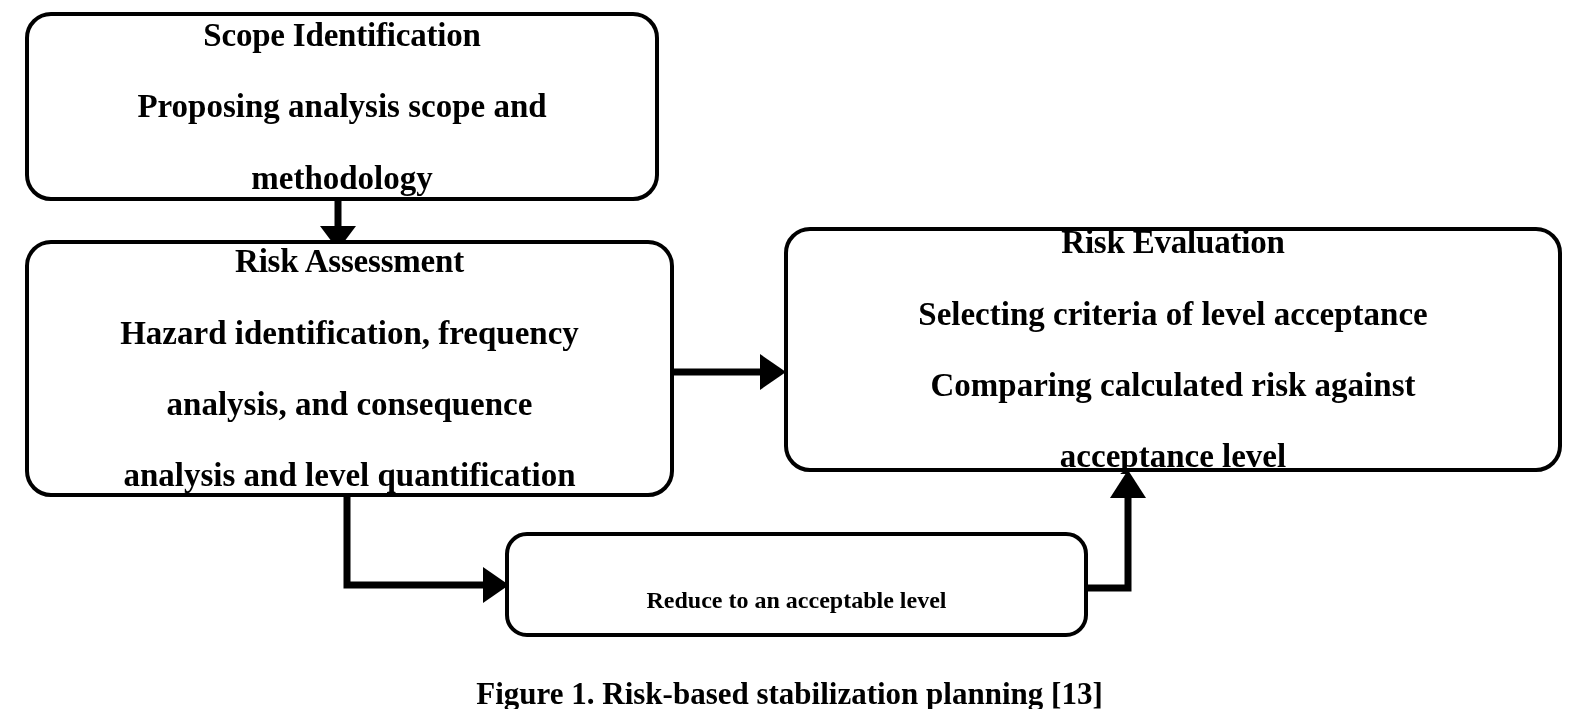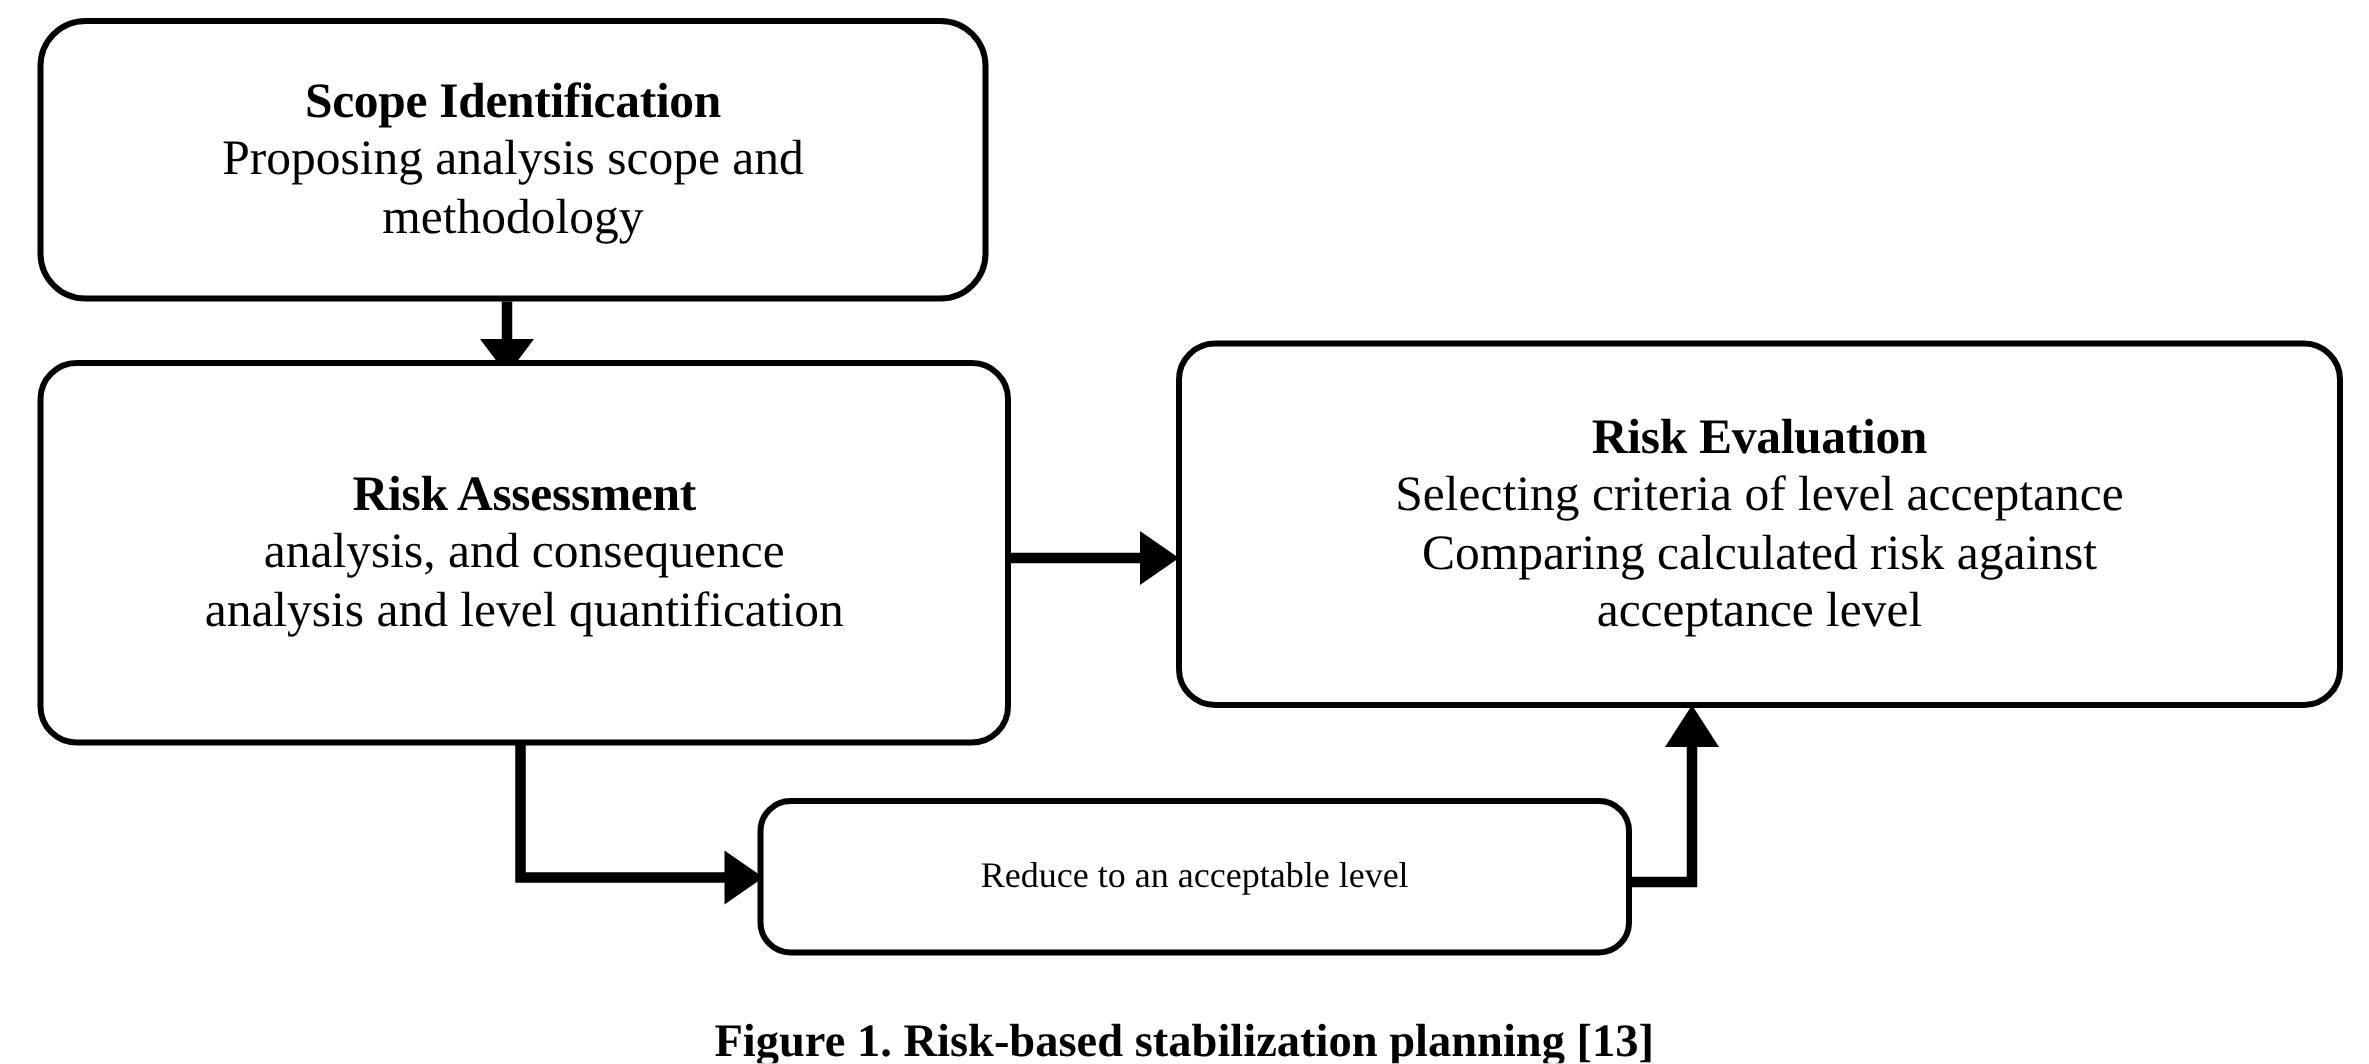--- a/index.html
+++ b/index.html
@@ -40,37 +40,37 @@
     text-align: center;
     line-height: 1.16;
   }
   .node-title {
     font-weight: bold;
     font-size: 33px;
     letter-spacing: -0.2px;
     white-space: nowrap;
   }
   .node-line {
-    font-weight: normal;
+    font-weight: bold;
     font-size: 33px;
     white-space: nowrap;
+    margin-top: 33px;
   }
   .node-body {
     display: flex;
     flex-direction: column;
     align-items: center;
   }
 
   
   #node-scope-identification {
     left: 25px;
     top: 12px;
     width: 634px;
     height: 189px;
-    border-radius: 32px;
   }
   #node-risk-assessment {
     left: 25px;
     top: 240px;
     width: 649px;
     height: 257px;
     justify-content: center;
   }
   #node-risk-evaluation {
     left: 784px;
@@ -137,20 +137,21 @@
     <div class="node-body">
       <div class="node-title">Scope Identification</div>
       <div class="node-line">Proposing analysis scope and</div>
       <div class="node-line">methodology</div>
     </div>
   </div>
 
   <div class="node-box" id="node-risk-assessment">
     <div class="node-body">
       <div class="node-title">Risk Assessment</div>
+      <div class="node-line">Hazard identification, frequency</div>
       <div class="node-line">analysis, and consequence</div>
       <div class="node-line">analysis and level quantification</div>
     </div>
   </div>
 
   <div class="node-box" id="node-risk-evaluation">
     <div class="node-body">
       <div class="node-title">Risk Evaluation</div>
       <div class="node-line">Selecting criteria of level acceptance</div>
       <div class="node-line">Comparing calculated risk against</div>

